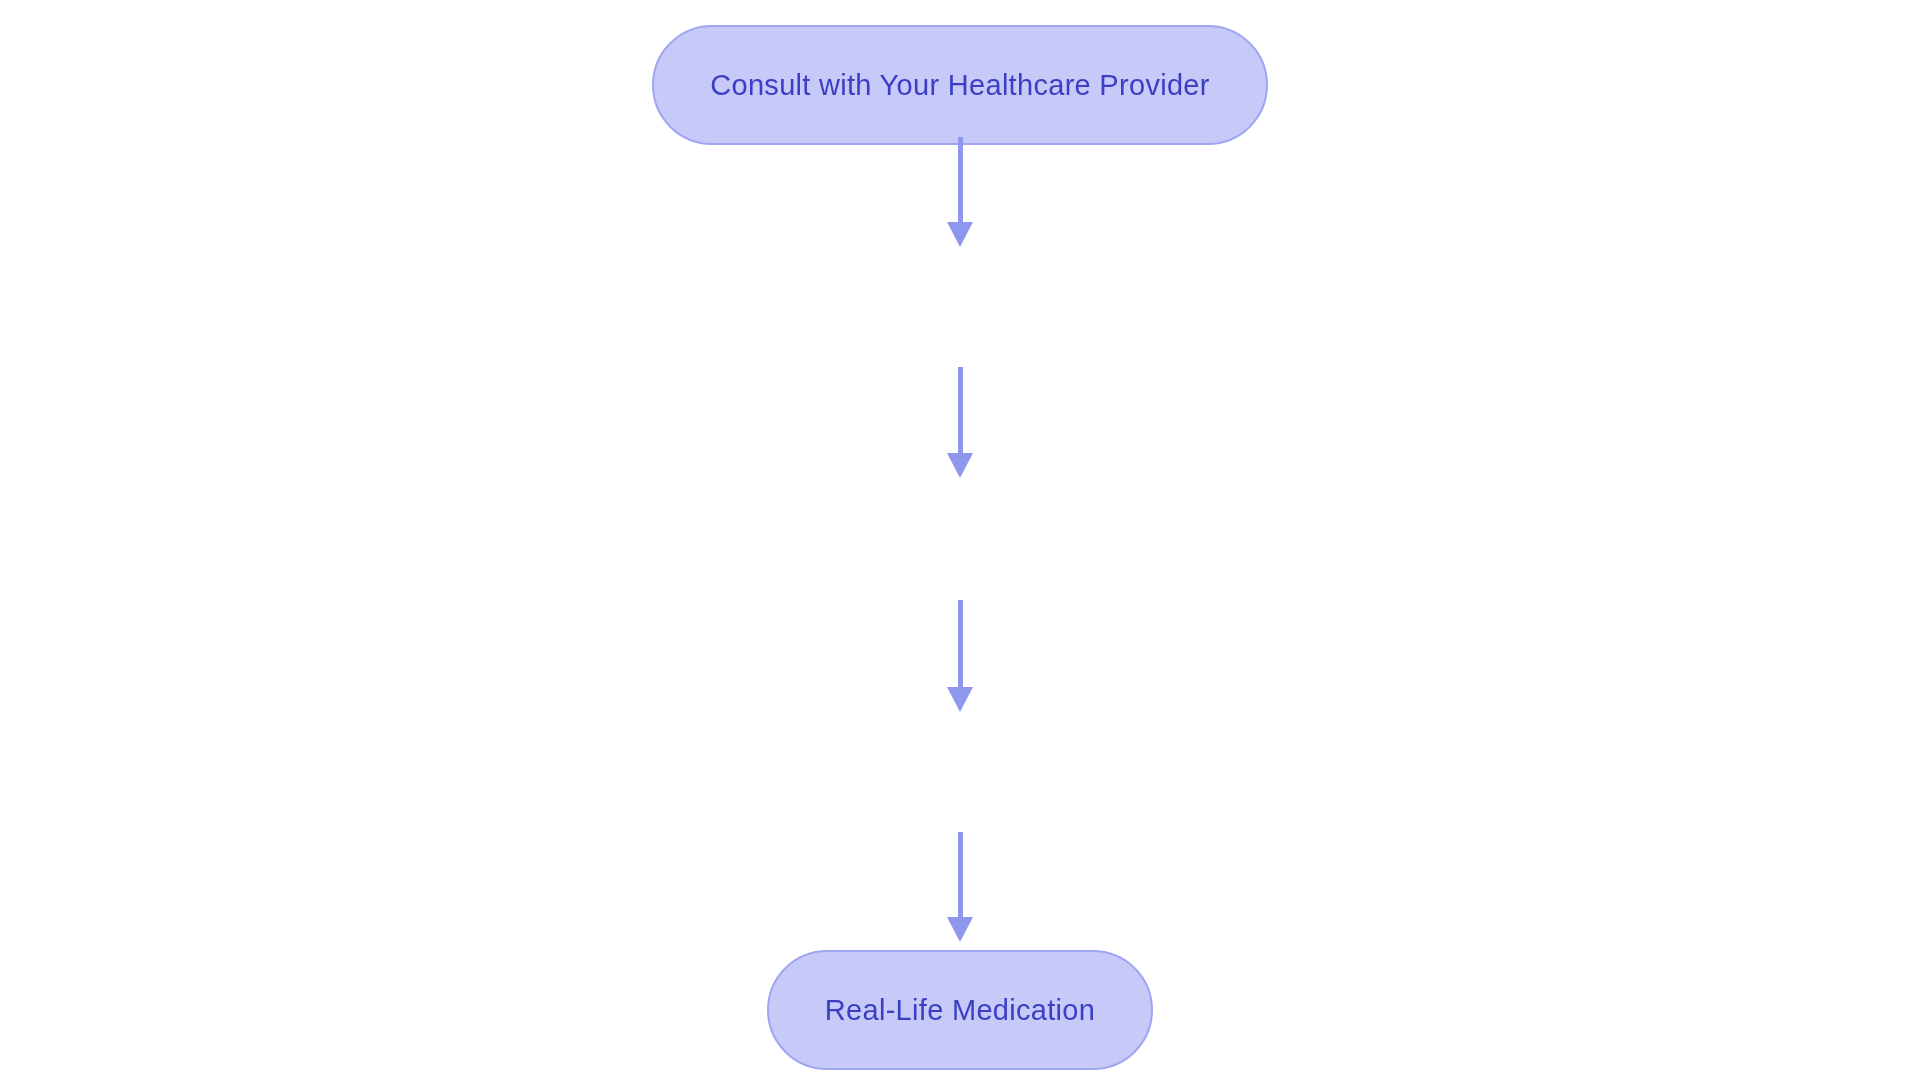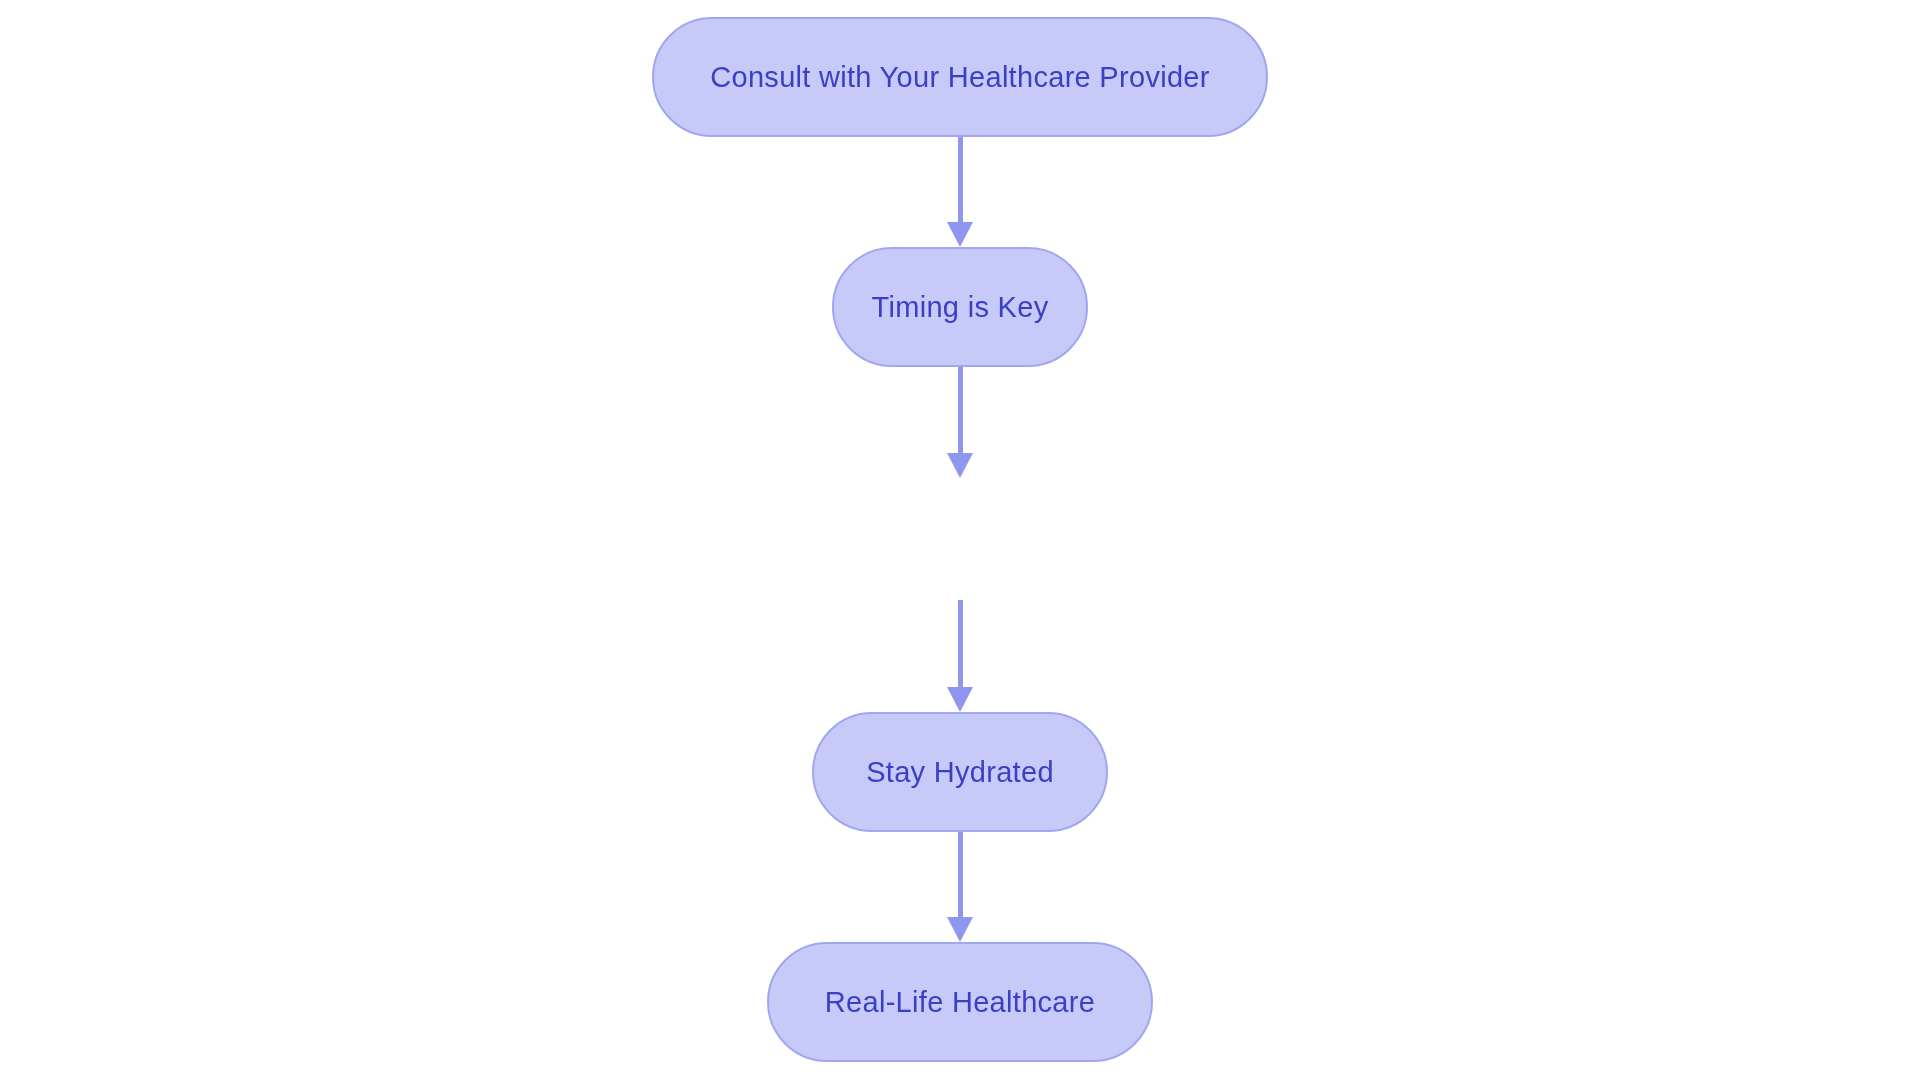--- a/index.html
+++ b/index.html
@@ -22,20 +22,21 @@
     background: var(--node_fill, #c7c9f8);
     border: 2px solid var(--node_border, #a0a6f2);
     box-sizing: border-box;
     display: flex;
     align-items: center;
     justify-content: center;
     color: var(--node_text, #3a3fc3);
     font-size: 29px;
     letter-spacing: 0.3px;
     white-space: nowrap;
+    margin-top: 8px;
   }
   .node-1 { top: 17px;  left: 652px; width: 616px; }
   .node-2 { top: 247px; left: 832px; width: 256px; }
   .node-3 { top: 478px; left: 728px; width: 464px; }
   .node-4 { top: 712px; left: 812px; width: 296px; }
   .node-5 { top: 942px; left: 767px; width: 386px; }
 
   .arrow {
     position: absolute;
     left: 960px;
@@ -69,41 +70,35 @@
 
   <div class="node node-1">
     <span>Consult with Your Healthcare Provider</span>
   </div>
 
   <div class="arrow arrow-1">
     <div class="stem"></div>
     <div class="head"></div>
   </div>
 
-  <div class="node node-2">
-    <span>Timing is Key</span>
-  </div>
 
   <div class="arrow arrow-2">
     <div class="stem"></div>
     <div class="head"></div>
   </div>
 
 
   <div class="arrow arrow-3">
     <div class="stem"></div>
     <div class="head"></div>
   </div>
 
-  <div class="node node-4">
-    <span>Stay Hydrated</span>
-  </div>
 
   <div class="arrow arrow-4">
     <div class="stem"></div>
     <div class="head"></div>
   </div>
 
   <div class="node node-5">
-    <span>Real-Life Healthcare</span>
+    <span>Real-Life Medication</span>
   </div>
 
 </div>
 
 </body></html>

